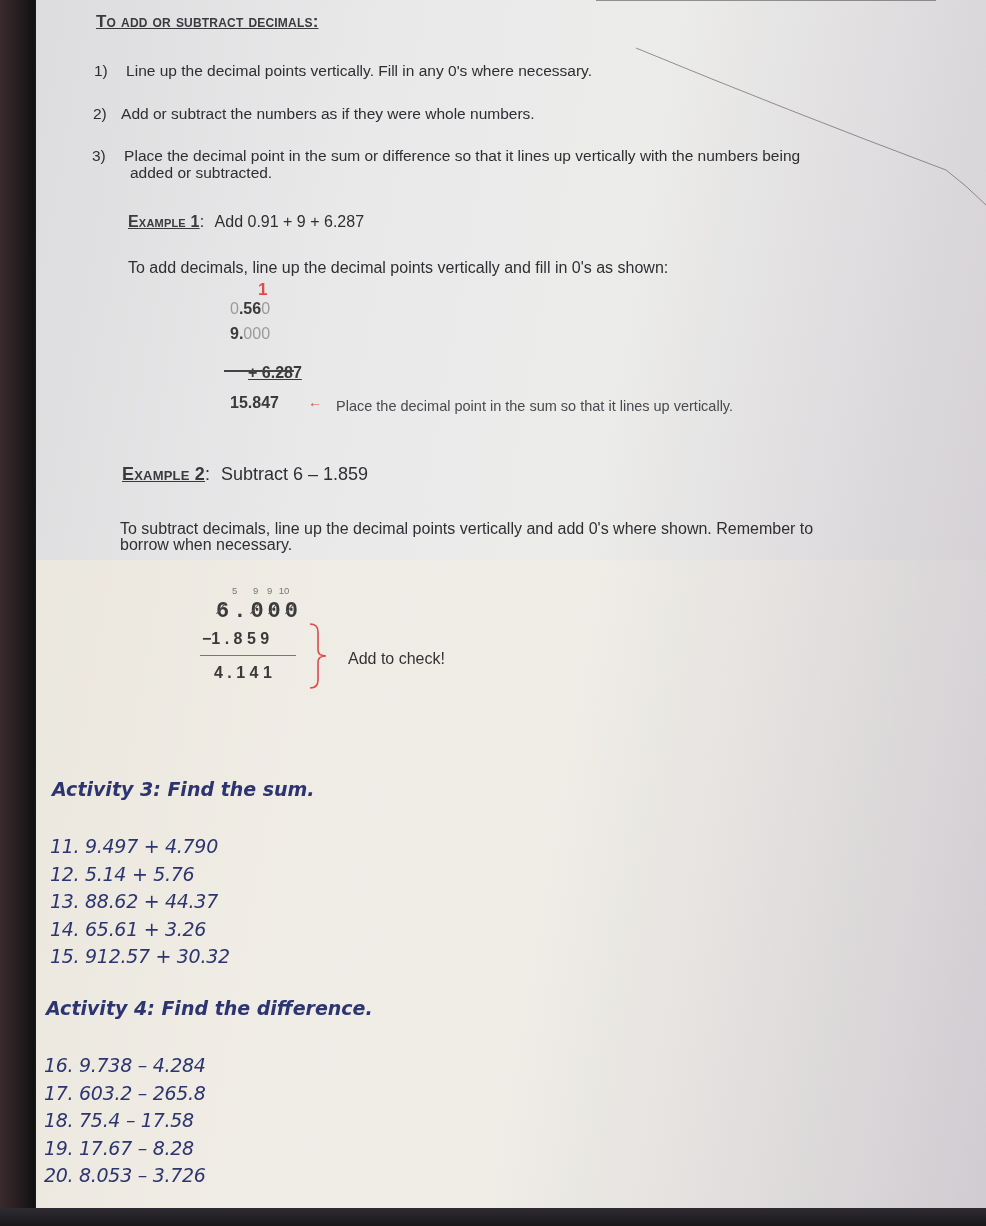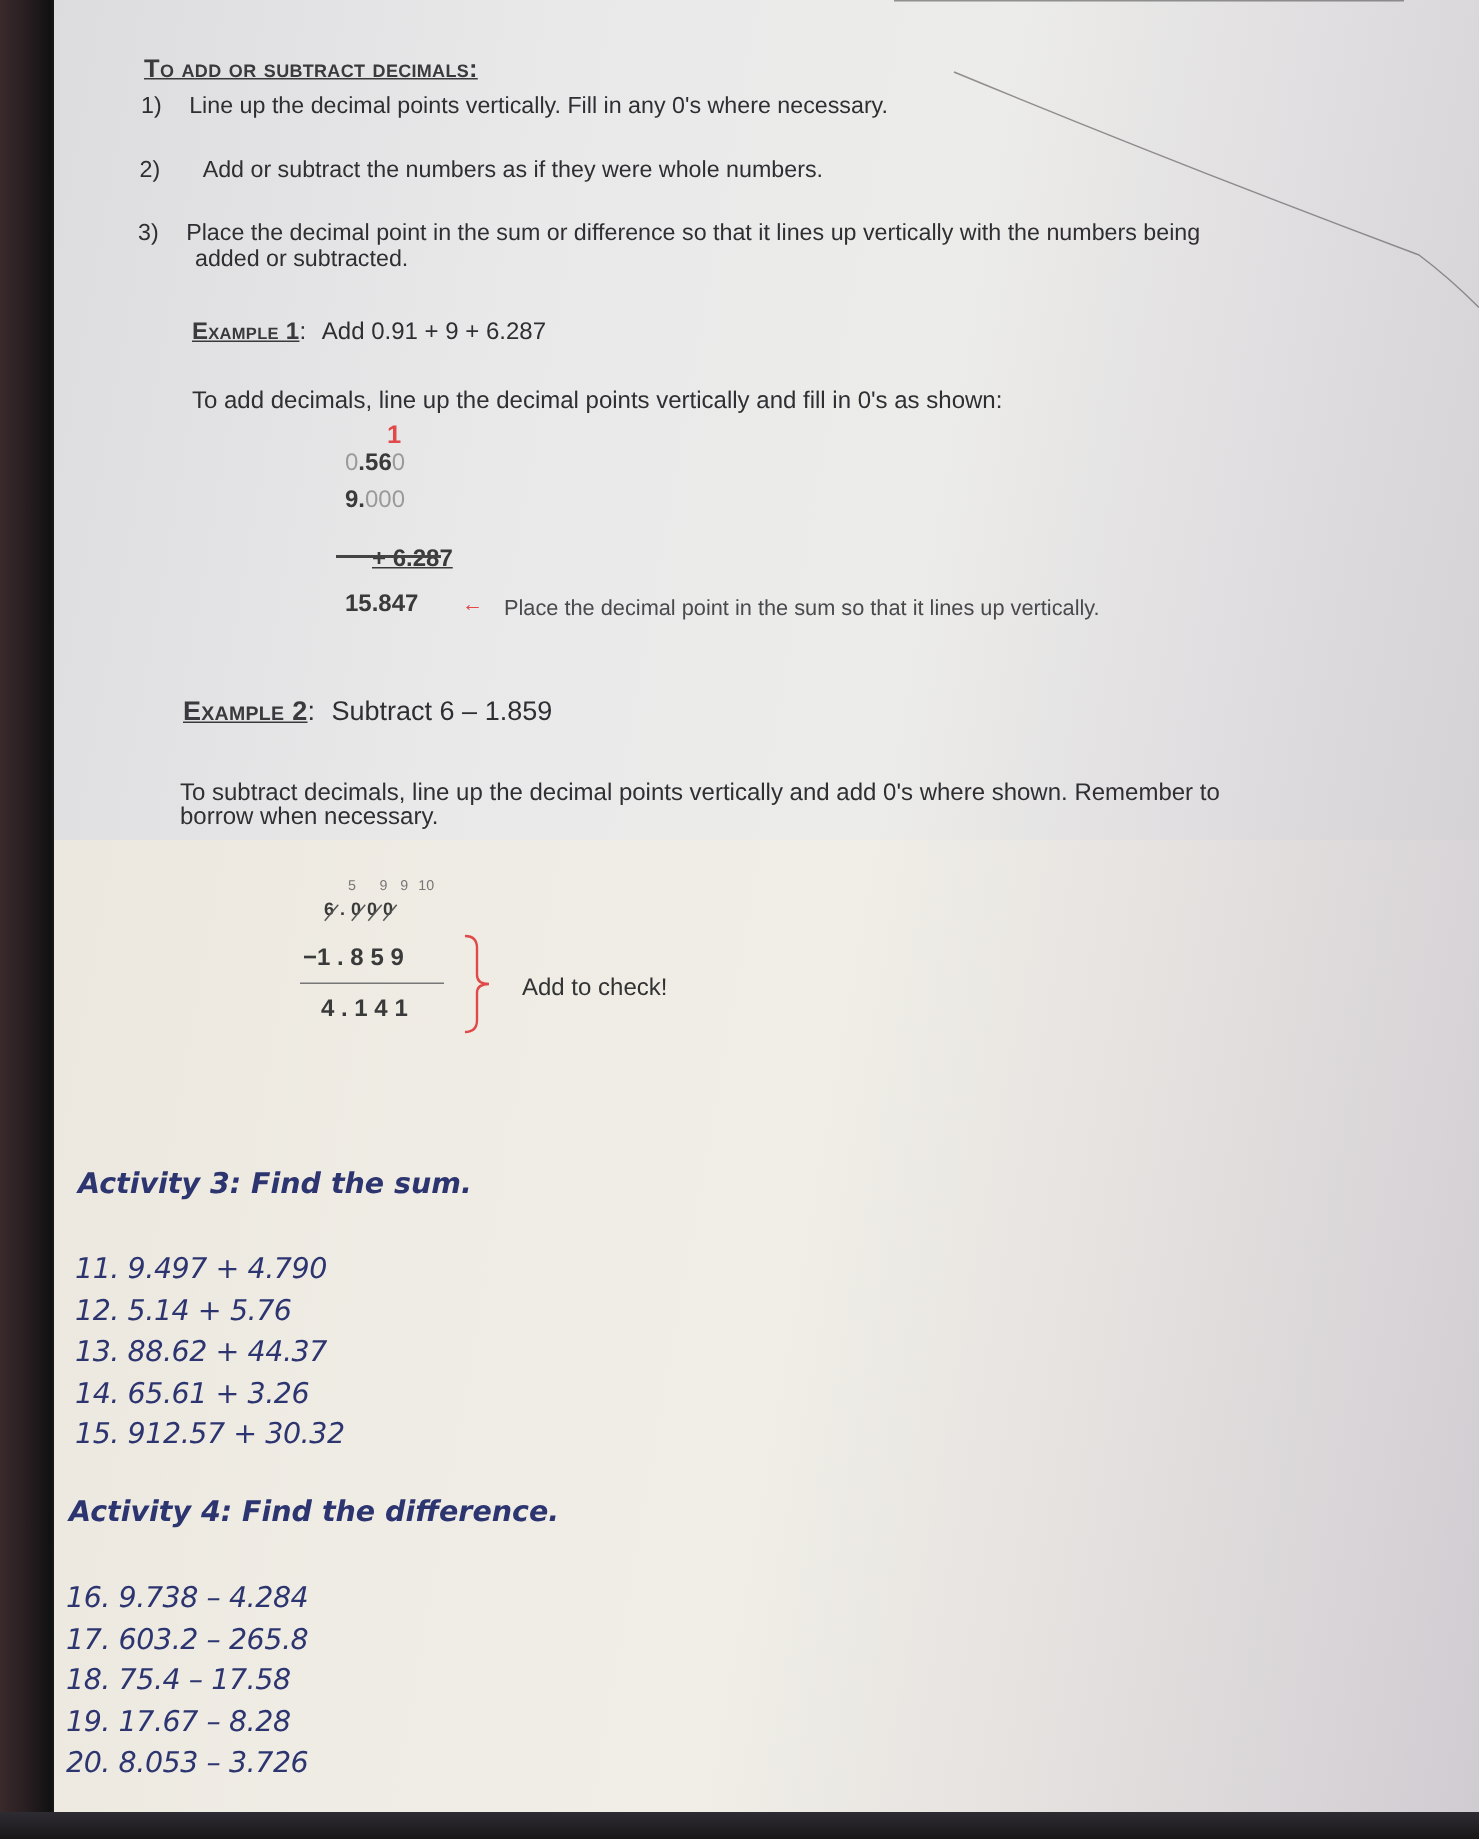--- a/index.html
+++ b/index.html
@@ -54,29 +54,29 @@
 <div class="bezel-left"></div>
 
 <div class="page">
   <div class="warm"></div>
 
   <svg class="crease" viewBox="0 0 950 240">
     <path d="M600 48 Q 750 110 910 170 Q 930 185 950 205" stroke="#6b6468" stroke-width="1" fill="none" opacity="0.7"></path>
     <path d="M560 0 L 900 0" stroke="#555" stroke-width="2" opacity="0.6"></path>
   </svg>
 
-  <div class="abs heading-sc" style="left:60px; top:12px; font-size:17px;margin-top:24px;">To add or subtract decimals:</div>
+  <div class="abs heading-sc" style="left:60px; top:12px; font-size:17px;">To add or subtract decimals:</div>
 
   <div class="abs t" style="left:58px; top:62px;">
     <span>1)</span>
     <span style="margin-left:14px;">Line up the decimal points vertically.  Fill in any 0's where necessary.</span>
   </div>
   <div class="abs t" style="left:57px; top:105px;">
     <span>2)</span>
-    <span style="margin-left:24px;">Add or subtract the numbers as if they were whole numbers.</span>
+    <span style="margin-left:10px;">Add or subtract the numbers as if they were whole numbers.</span>
   </div>
   <div class="abs t" style="left:56px; top:147px; line-height:17px;">
     <span>3)</span>
     <span style="margin-left:14px;">Place the decimal point in the sum or difference so that it lines up vertically with the numbers being</span><br>
     <span style="margin-left:38px;">added or subtracted.</span>
   </div>
 
   <div class="abs" style="left:92px; top:213px; font-size:16px; color:#2f2f33;">
     <span class="heading-sc">Example 1</span><span>:</span>
     <span style="margin-left:6px;">Add 0.91 + 9 + 6.287</span>
@@ -104,21 +104,21 @@
     <span>To subtract decimals, line up the decimal points vertically and add 0's where shown.  Remember to</span><br>
     <span>borrow when necessary.</span>
   </div>
 
   <div class="abs" style="left:196px; top:585px; font-size:9.5px; color:#777; letter-spacing:0;">
     <span>5</span>
     <span style="margin-left:13px;">9</span>
     <span style="margin-left:6px;">9</span>
     <span style="margin-left:4px;">10</span>
   </div>
-  <div class="abs num" style="left:180px; top:599px; font-size:12px; letter-spacing:4px;">
+  <div class="abs num" style="left:180px; top:599px; font-size:22px; letter-spacing:4px;font-family:Liberation Mono, monospace;">
     <span class="strike">6</span><span>.</span><span class="strike">0</span><span class="strike">0</span><span class="strike">0</span>
   </div>
   <div class="abs num" style="left:166px; top:630px; font-size:16px;">−1 . 8 5 9</div>
   <div class="abs" style="left:164px; top:655px; width:96px; height:1px; background:#777;"></div>
   <div class="abs num" style="left:178px; top:664px; font-size:16px;">4 . 1 4 1</div>
   <svg class="abs" style="left:270px; top:622px;" width="24" height="68" viewBox="0 0 24 68">
     <path d="M4 2 Q 12 2 12 10 L 12 28 Q 12 34 20 34 Q 12 34 12 40 L 12 58 Q 12 66 4 66" stroke="#e04a4a" stroke-width="1.6" fill="none"></path>
   </svg>
   <div class="abs" style="left:312px; top:650px; font-size:16px; color:#333;">Add to check!</div>
 

